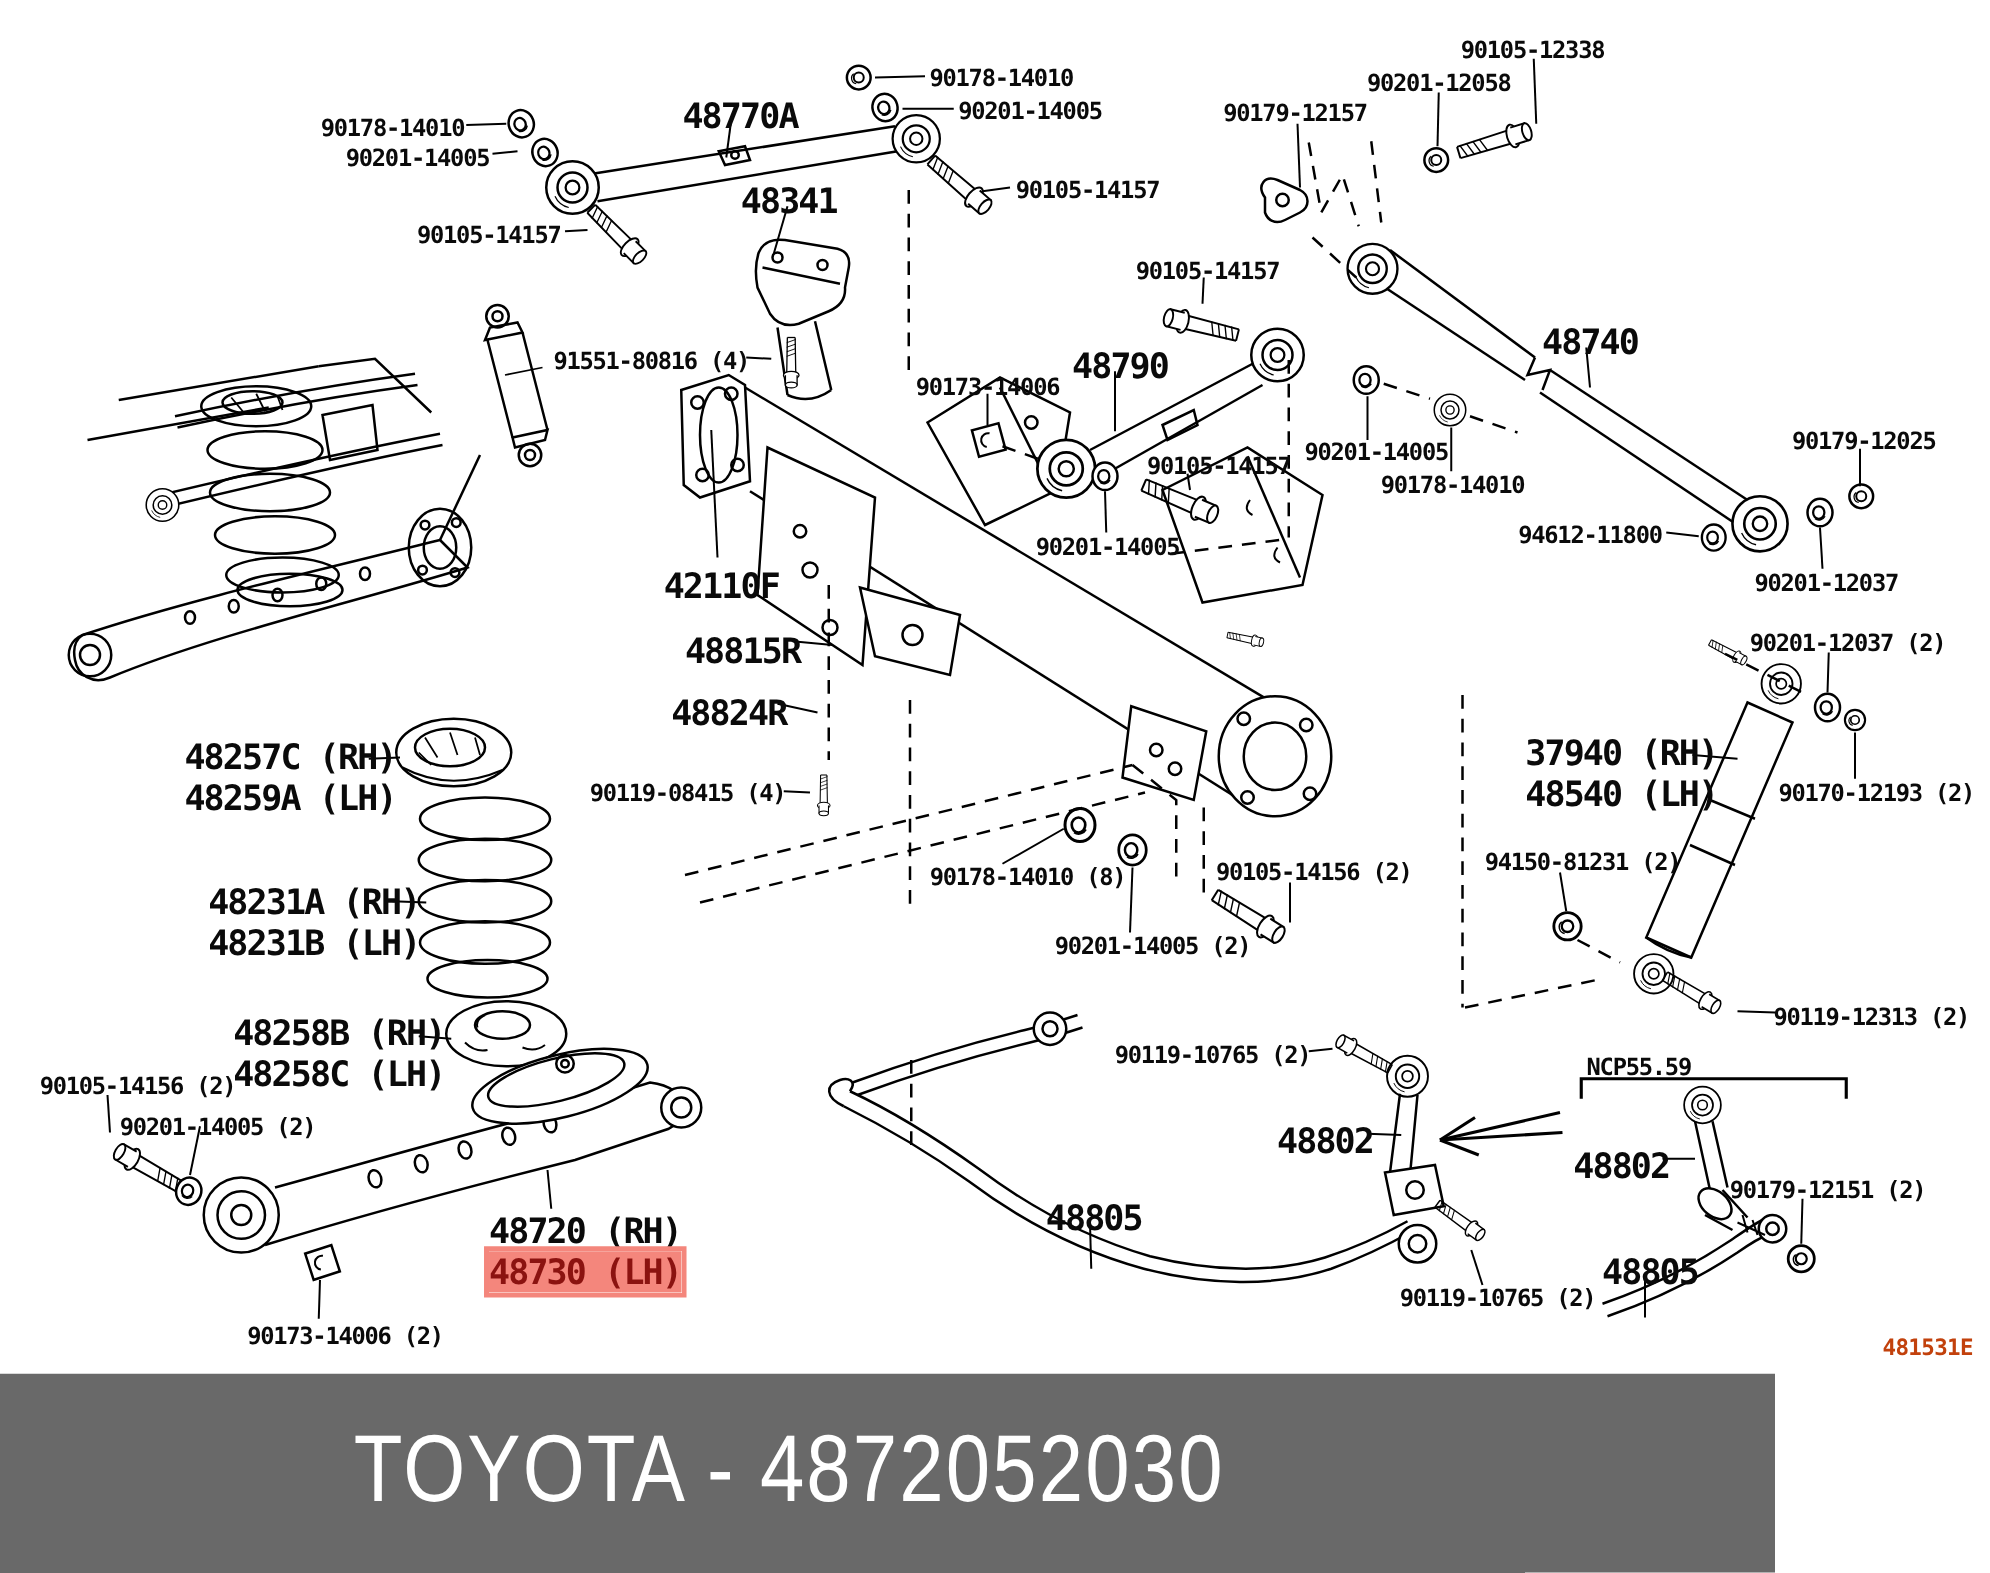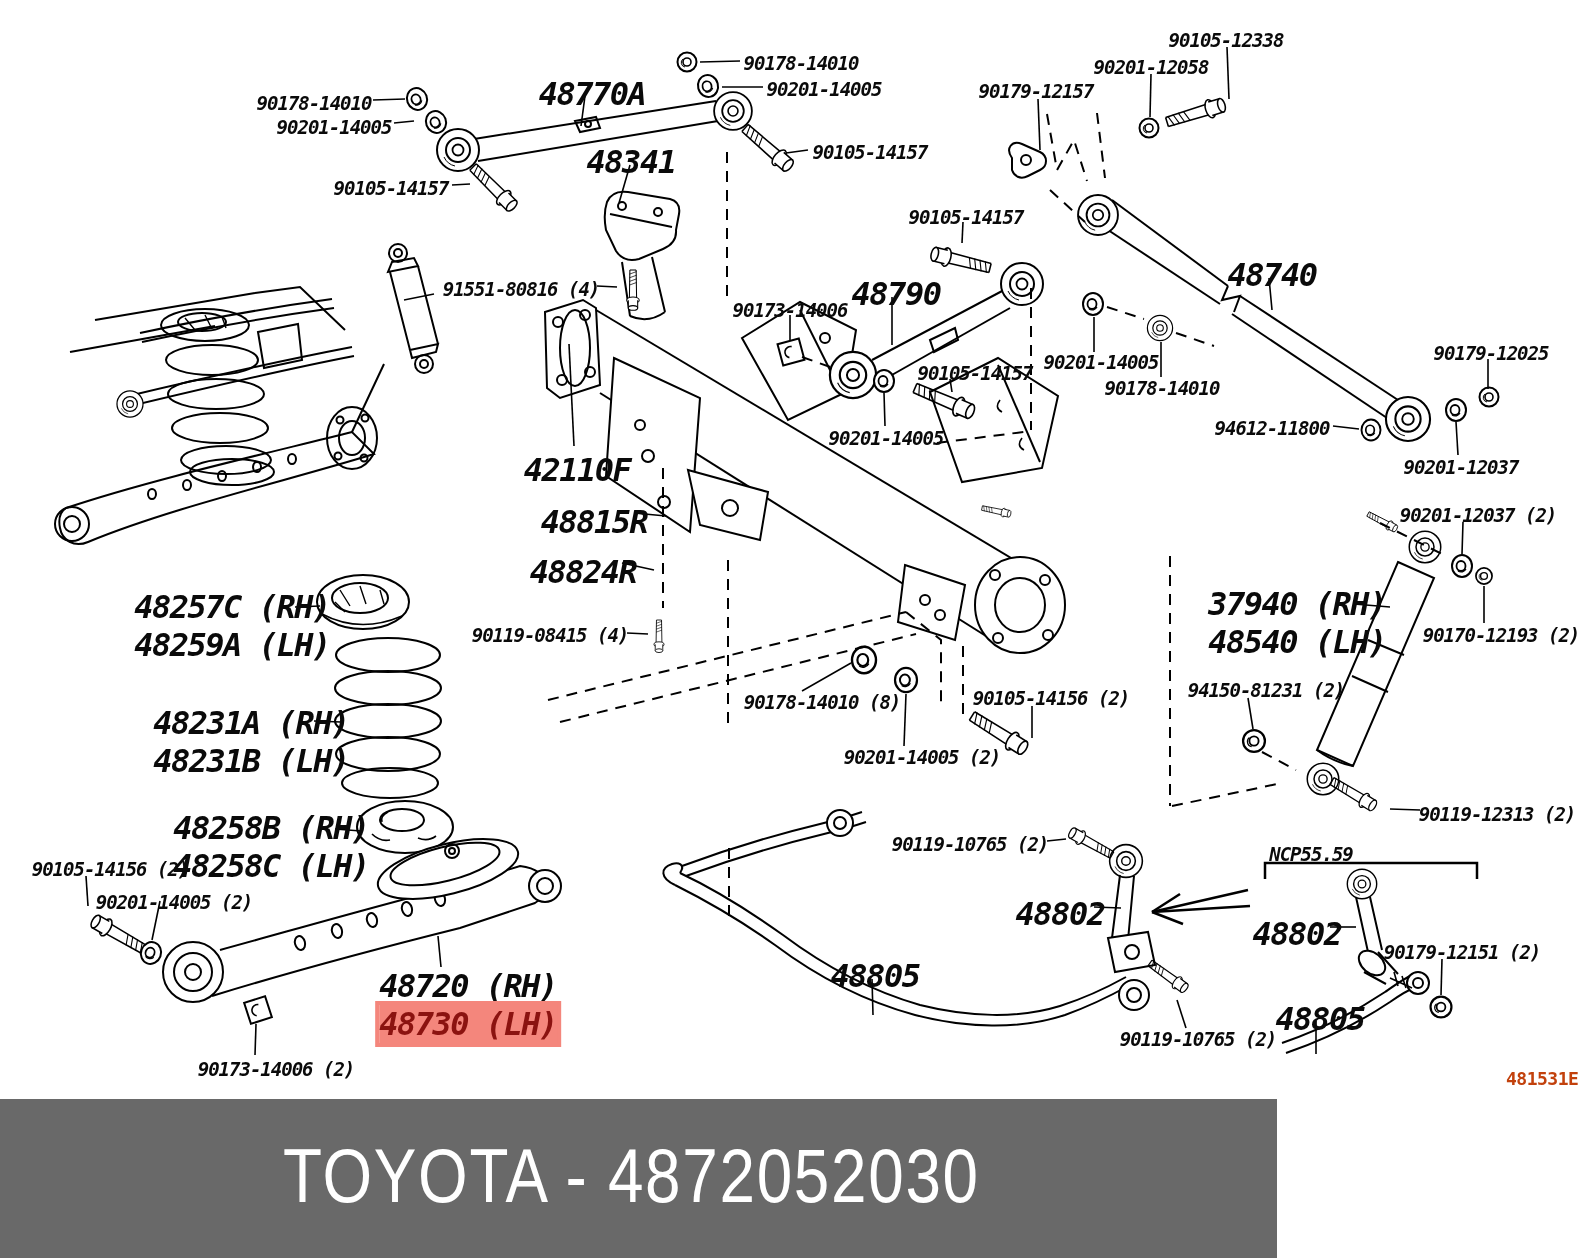--- a/index.html
+++ b/index.html
@@ -1,25 +1,25 @@
 <!DOCTYPE html>
 <html style="--hl-bg: #f4867c; --hl-fg: #8b1310; --footer-bg: #696969;"><head>
 <meta charset="utf-8">
 <style>
   html,body{margin:0;padding:0;background:#fff;}
   body{width:1592px;height:1258px;overflow:hidden;font-family:"DejaVu Sans Mono",monospace;}
   .stage{position:relative;width:1592px;height:1258px;background:#fff;}
   svg.art{position:absolute;left:0;top:0;}
   #labels .label{position:absolute;transform:translateX(-50%);color:#0a0a0a;font-weight:bold;white-space:nowrap;}
   #labels .label.md{font-size:19px;letter-spacing:-1px;line-height:1.22;}
-  #labels .label.lg{font-size:32px;letter-spacing:-1.5px;line-height:1.18;}
-  #labels .line{text-align:center;font-style:italic;}
+  #labels .label.lg{font-size:28px;letter-spacing:-1.5px;line-height:1.18;}
+  #labels .line{text-align:center;}
   .hl{background:var(--hl-bg,#f4867c);color:var(--hl-fg,#8b1310);box-shadow:0 0 0 4px var(--hl-bg,#f4867c);}
   .refcode{position:absolute;left:1506px;top:1068px;font-size:18px;font-weight:bold;letter-spacing:-0.5px;color:#c2410c;}
-  .footer{position:absolute;left:0;top:1099px;width:1277px;height:159px;background:var(--footer-bg,#696969);}
+  .footer{position:absolute;left:0;top:1099px;width:1420px;height:159px;background:var(--footer-bg,#696969);}
   .footer span{position:absolute;top:50%;color:#fff;font-family:"Liberation Sans",sans-serif;font-weight:400;white-space:nowrap;}
   .footer .fl{left:283px;font-size:76px;letter-spacing:2px;transform:translateY(-54%) scaleX(0.84);transform-origin:left center;}
   .footer .fr{left:1088px;font-size:76px;letter-spacing:6px;transform:translateY(-54%) scaleX(1);transform-origin:left center;}
 </style>
 </head>
 <body>
 
 <div class="stage">
 
 <svg class="art" width="1592" height="1258" viewBox="0 0 1592 1258">

